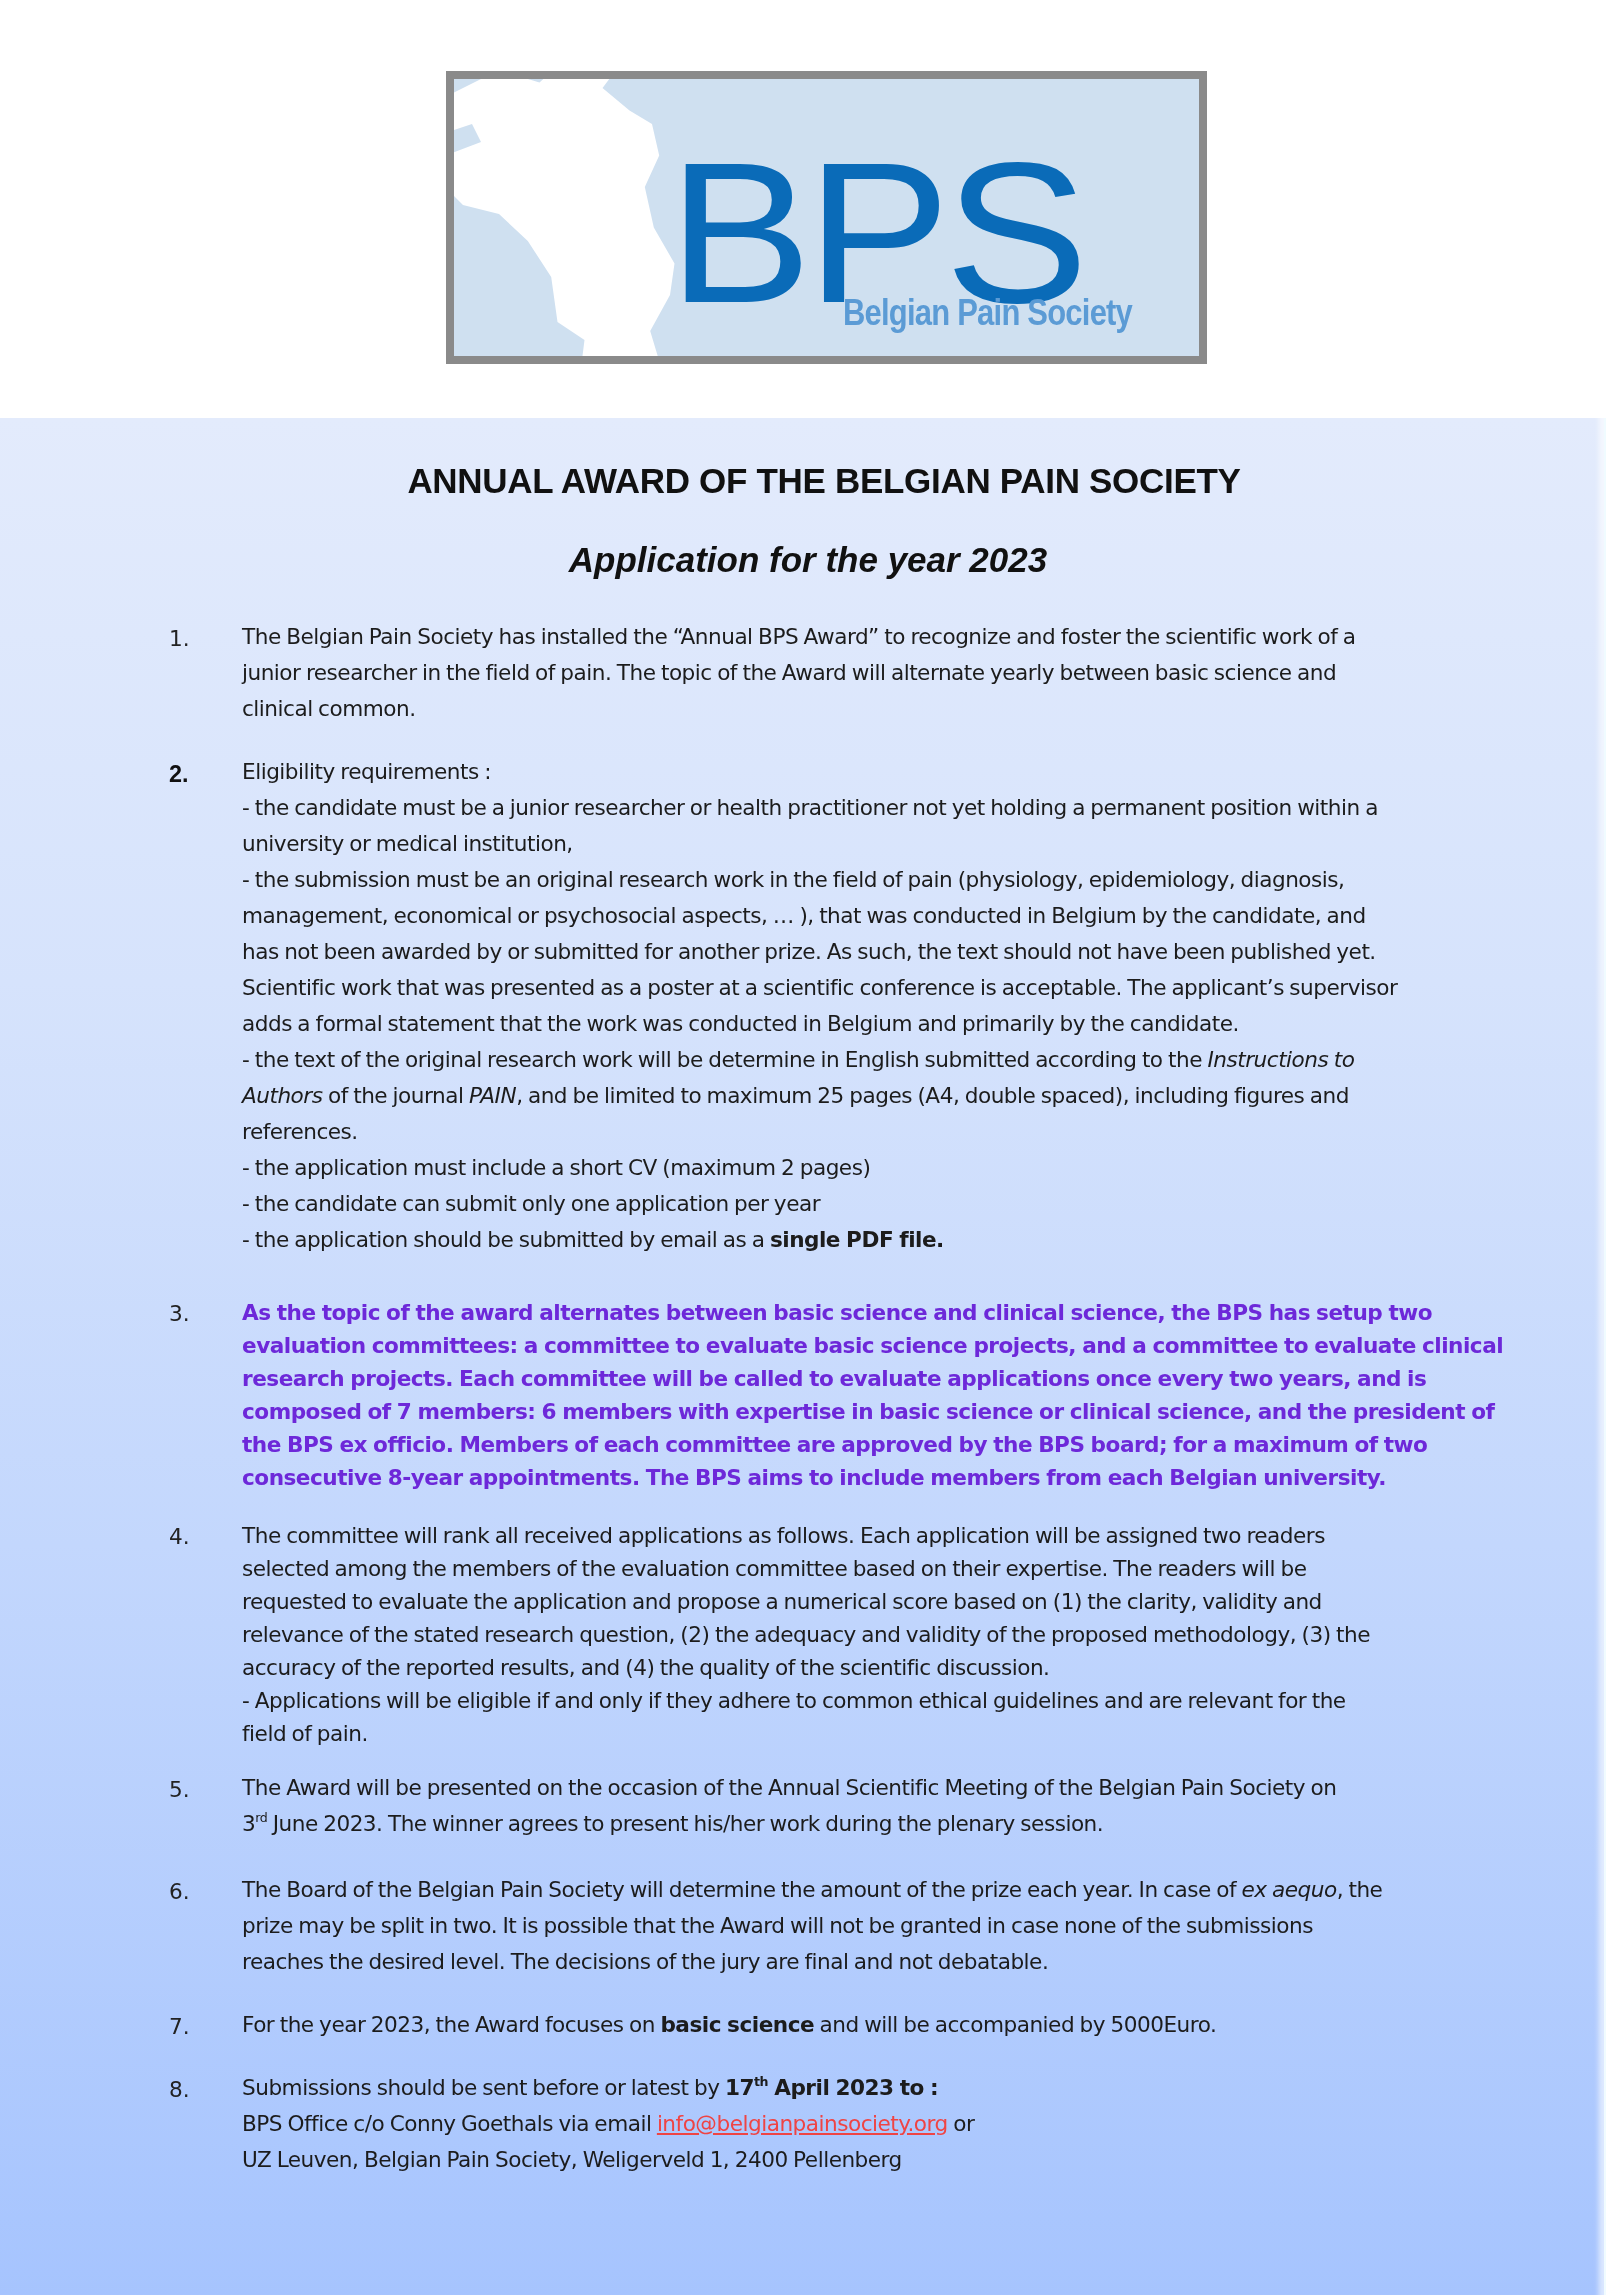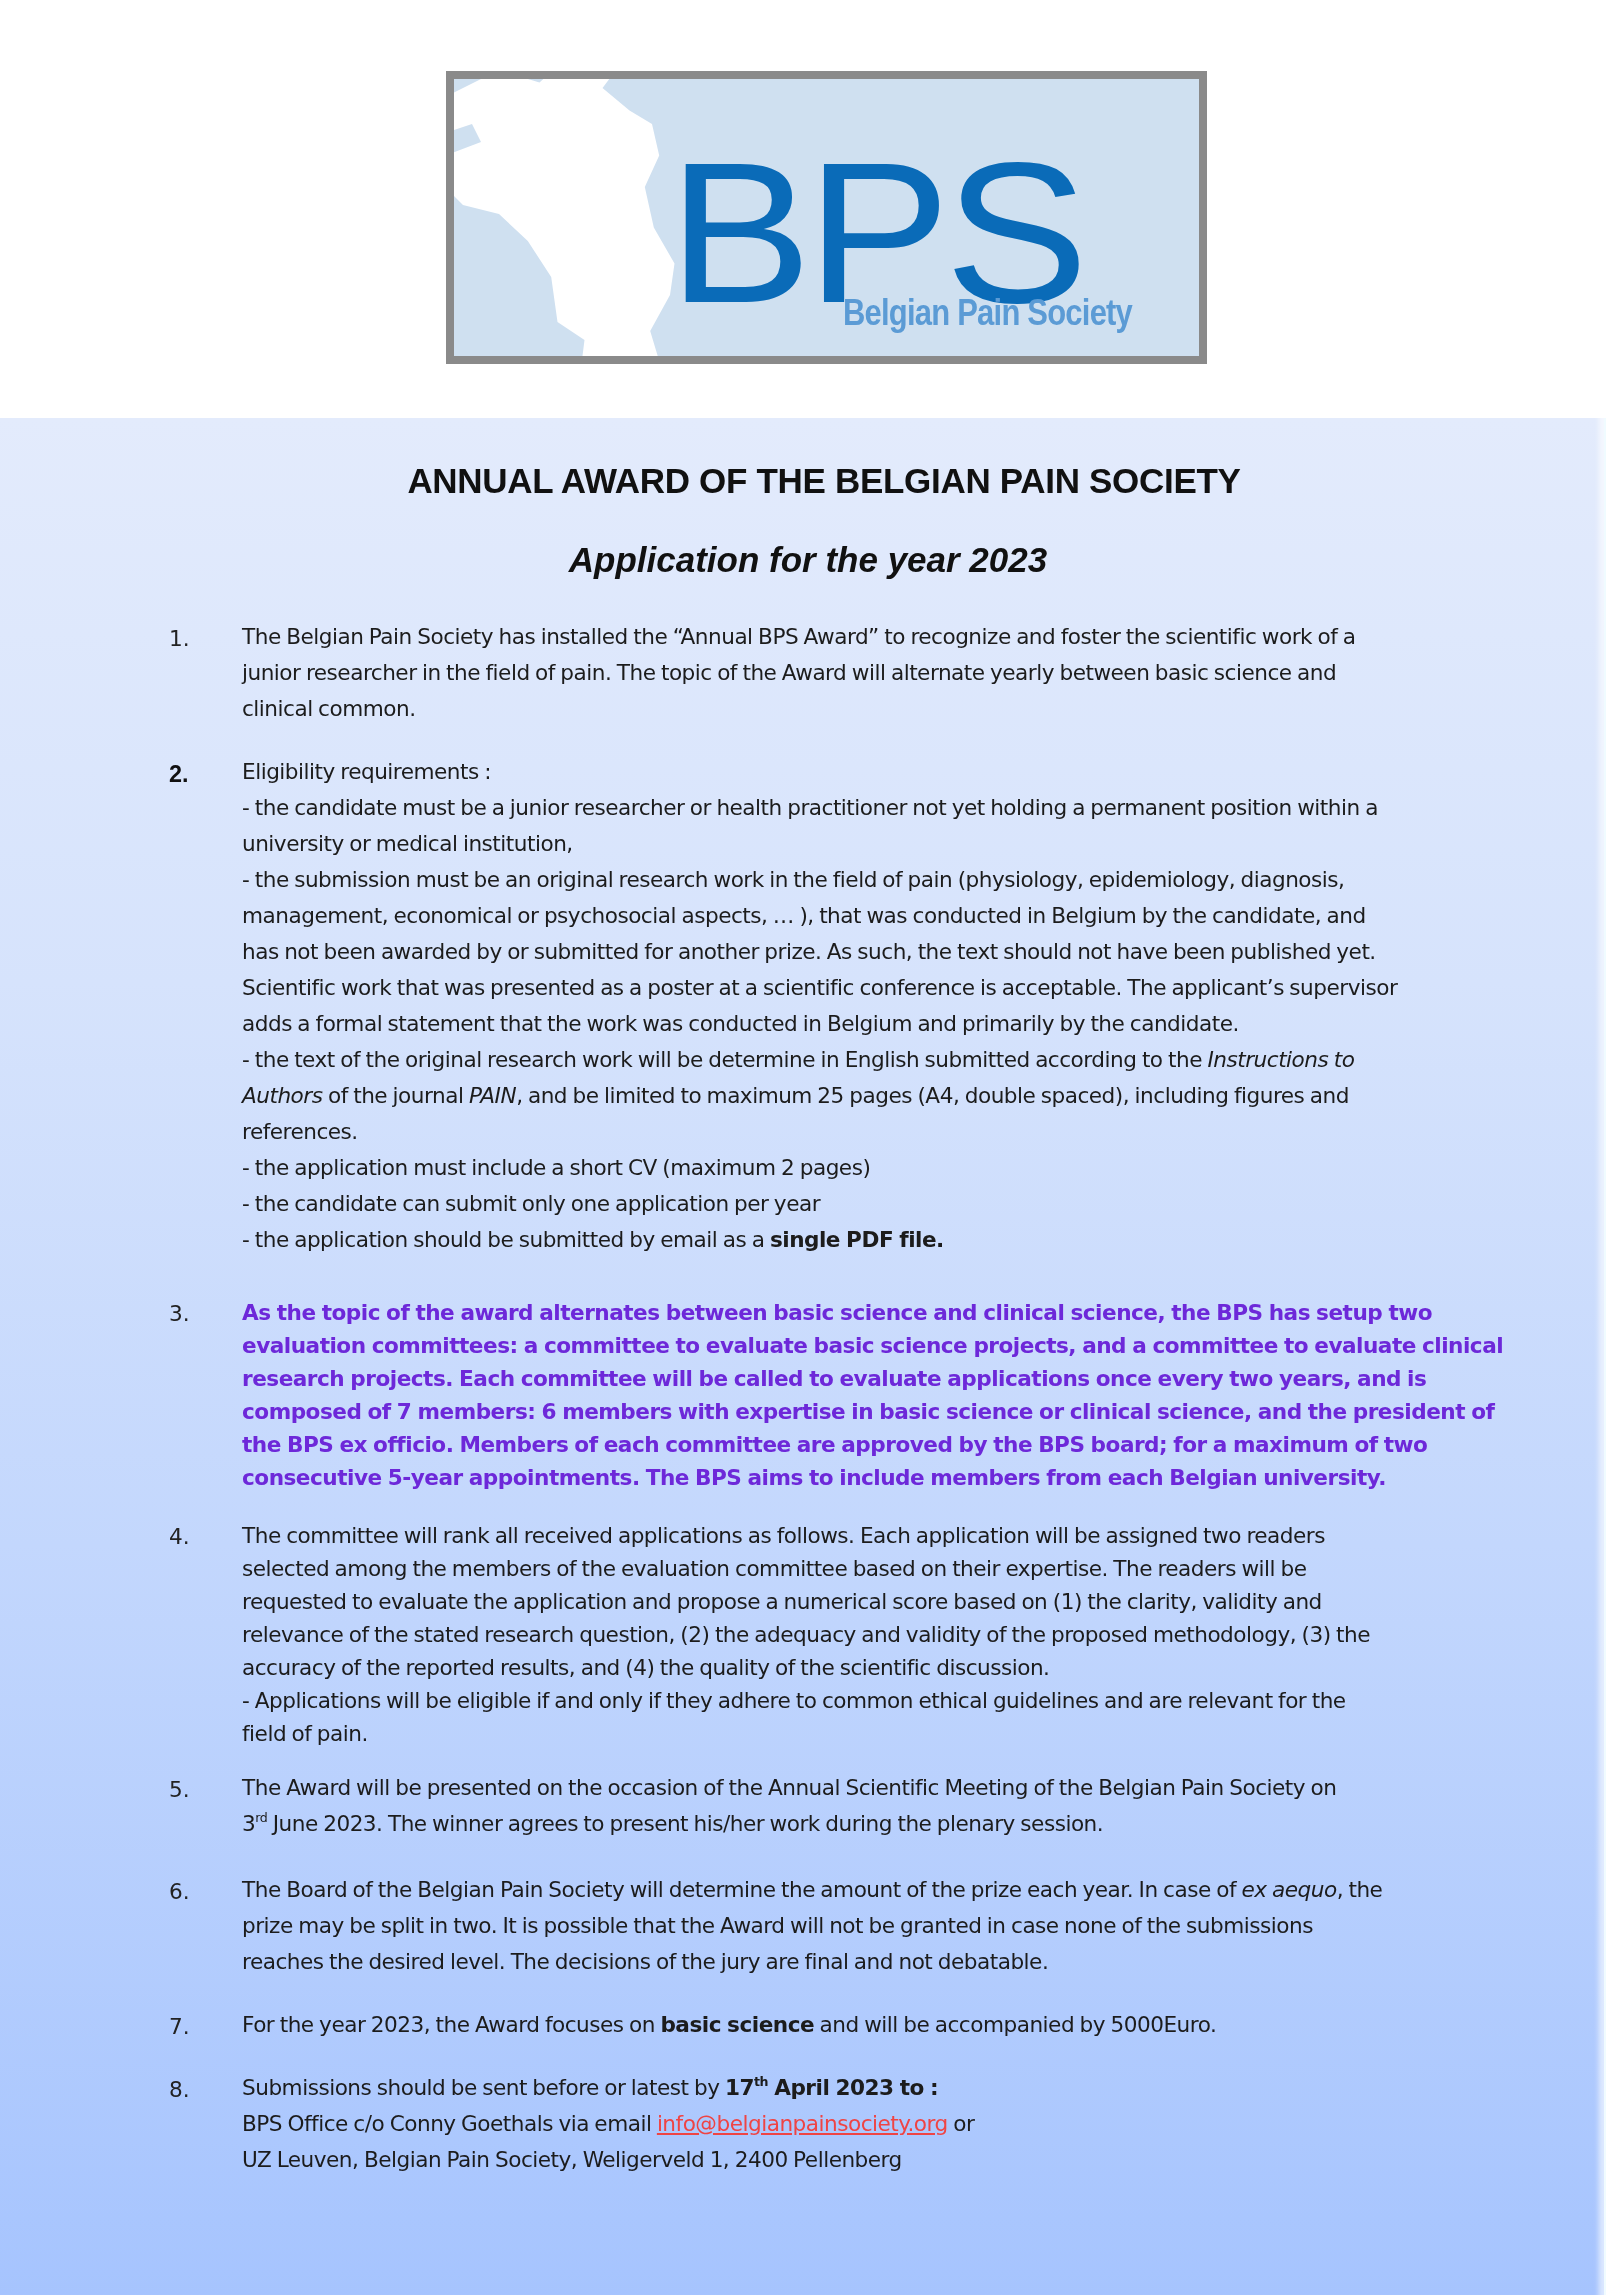--- a/index.html
+++ b/index.html
@@ -115,21 +115,21 @@
 </div>
 
 <div class="item" style="top:1296px">
   <span class="num" style="top:5.4px">3.</span>
   <div class="text lh37 gray">
     <span class="line">As the topic of the award alternates between basic science and clinical science, the BPS has setup two</span>
     <span class="line">evaluation committees: a committee to evaluate basic science projects, and a committee to evaluate clinical</span>
     <span class="line">research projects. Each committee will be called to evaluate applications once every two years, and is</span>
     <span class="line">composed of 7 members: 6 members with expertise in basic science or clinical science, and the president of</span>
     <span class="line">the BPS ex officio. Members of each committee are approved by the BPS board; for a maximum of two</span>
-    <span class="line">consecutive 5-year appointments. The BPS aims to include members from each Belgian university.</span>
+    <span class="line">consecutive 8-year appointments. The BPS aims to include members from each Belgian university.</span>
   </div>
 </div>
 
 <div class="item" style="top:1519px">
   <span class="num" style="top:5.4px">4.</span>
   <div class="text lh37">
     <span class="line">The committee will rank all received applications as follows. Each application will be assigned two readers</span>
     <span class="line">selected among the members of the evaluation committee based on their expertise. The readers will be</span>
     <span class="line">requested to evaluate the application and propose a numerical score based on (1) the clarity, validity and</span>
     <span class="line">relevance of the stated research question, (2) the adequacy and validity of the proposed methodology, (3) the</span>

